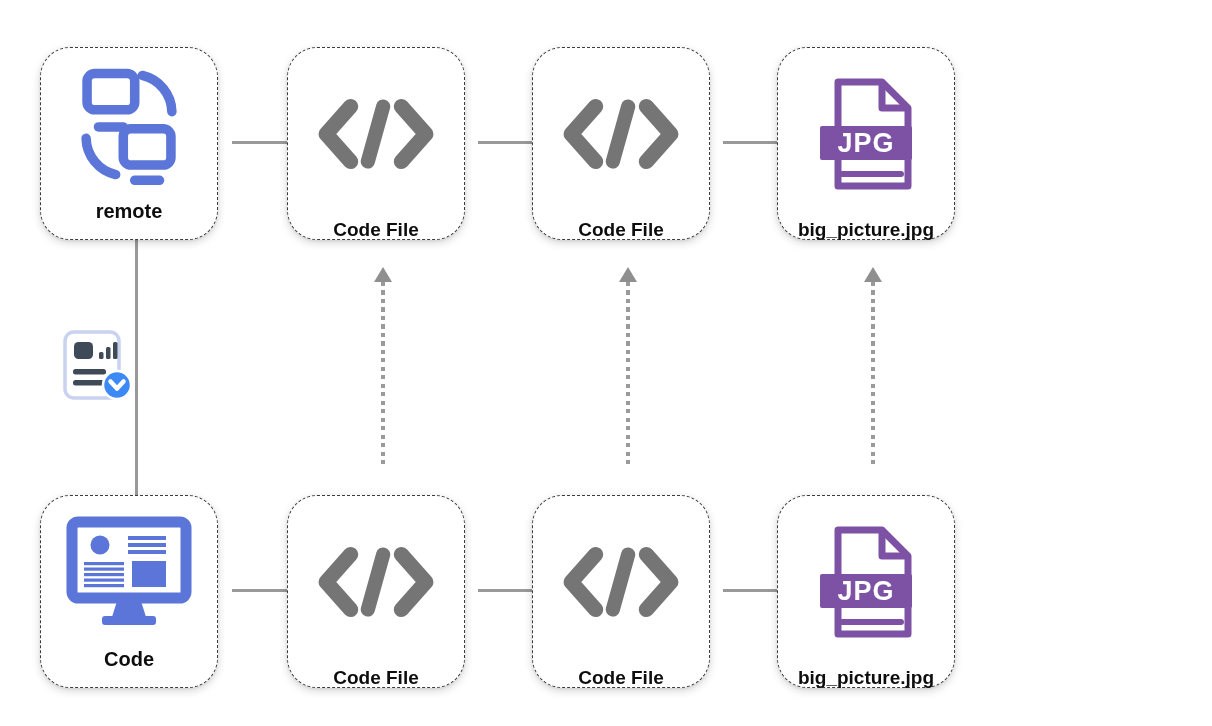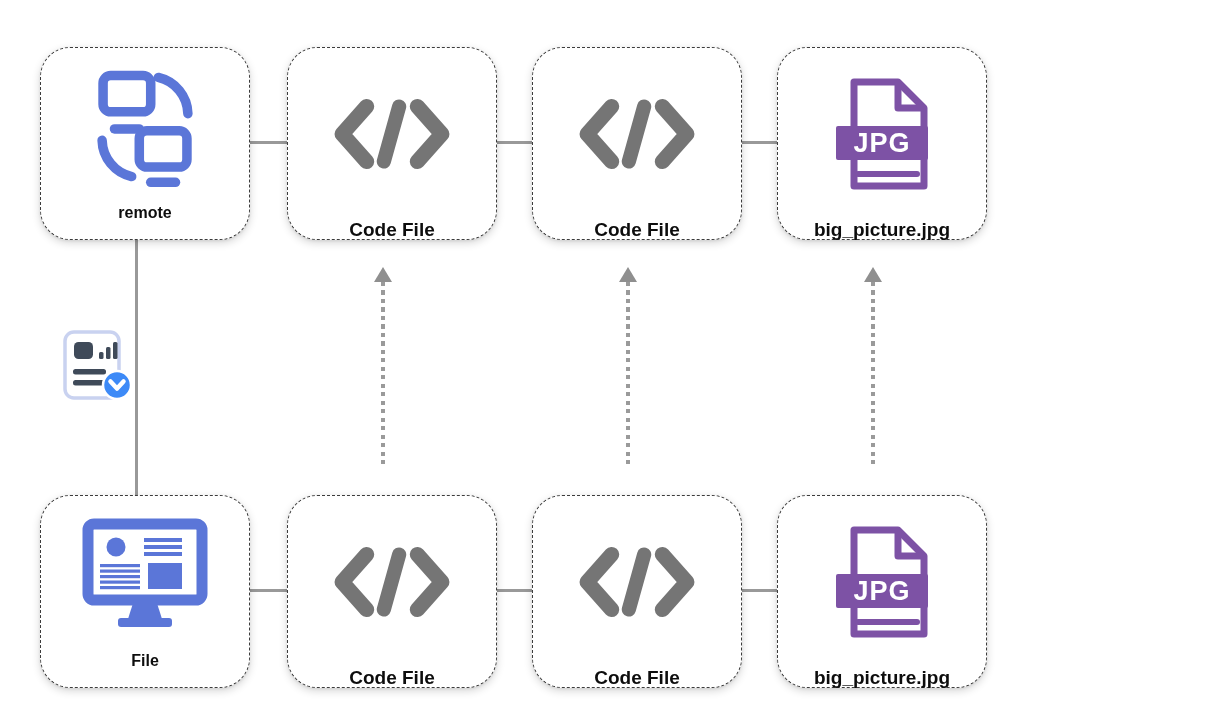--- a/index.html
+++ b/index.html
@@ -10,21 +10,21 @@
   }
   .canvas {
     position: relative;
     width: 1212px;
     height: 726px;
     background: #ffffff;
     overflow: hidden;
   }
   .node {
     position: absolute;
-    width: 210px;
+    width: 178px;
     height: 193px;
     background: #ffffff;
     border: 1.6px dashed #3c3c3c;
     border-radius: 30px;
     box-sizing: border-box;
     box-shadow: 0 3px 8px rgba(0,0,0,0.16), 0 1px 3px rgba(0,0,0,0.08);
     display: flex;
     flex-direction: column;
     align-items: center;
   }
@@ -35,21 +35,21 @@
     justify-content: center;
     width: 100%;
   }
   .node-label {
     color: #0d0d0d;
     font-weight: 600;
     font-size: 19px;
     line-height: 1;
     white-space: nowrap;
   }
-  .label-lg { font-size: 16px; padding-bottom: 18px; }
+  .label-lg { font-size: 20px; padding-bottom: 18px; }
   .h-line {
     position: absolute;
     height: 3px;
     background: #999999;
   }
   .v-line {
     position: absolute;
     width: 3px;
     background: #999999;
   }
@@ -178,21 +178,21 @@
         <rect x="18" y="46" width="40" height="3.2" fill="#5b76d8"></rect>
         <rect x="18" y="51.5" width="40" height="3.2" fill="#5b76d8"></rect>
         <rect x="18" y="57" width="40" height="3.2" fill="#5b76d8"></rect>
         <rect x="18" y="62.5" width="40" height="3.2" fill="#5b76d8"></rect>
         <rect x="18" y="68" width="40" height="3.2" fill="#5b76d8"></rect>
         <rect x="66" y="45" width="34" height="26" fill="#5b76d8"></rect>
         <polygon points="52,82 74,82 80,101 46,101" fill="#5b76d8"></polygon>
         <rect x="36" y="100" width="54" height="9" rx="3" fill="#5b76d8"></rect>
       </svg>
     </div>
-    <div class="node-label label-lg">File</div>
+    <div class="node-label label-lg">Code</div>
   </div>
 
   <div class="node" style="left:287px; top:495px;">
     <div class="icon-wrap">
       <svg width="120" height="72" viewBox="0 0 118 70">
         <polyline points="34,8 10,35 34,62" fill="none" stroke="#757575" stroke-width="15" stroke-linecap="round" stroke-linejoin="round"></polyline>
         <line x1="66" y1="8" x2="51" y2="62" stroke="#757575" stroke-width="14" stroke-linecap="round"></line>
         <polyline points="84,8 108,35 84,62" fill="none" stroke="#757575" stroke-width="15" stroke-linecap="round" stroke-linejoin="round"></polyline>
       </svg>
     </div>

